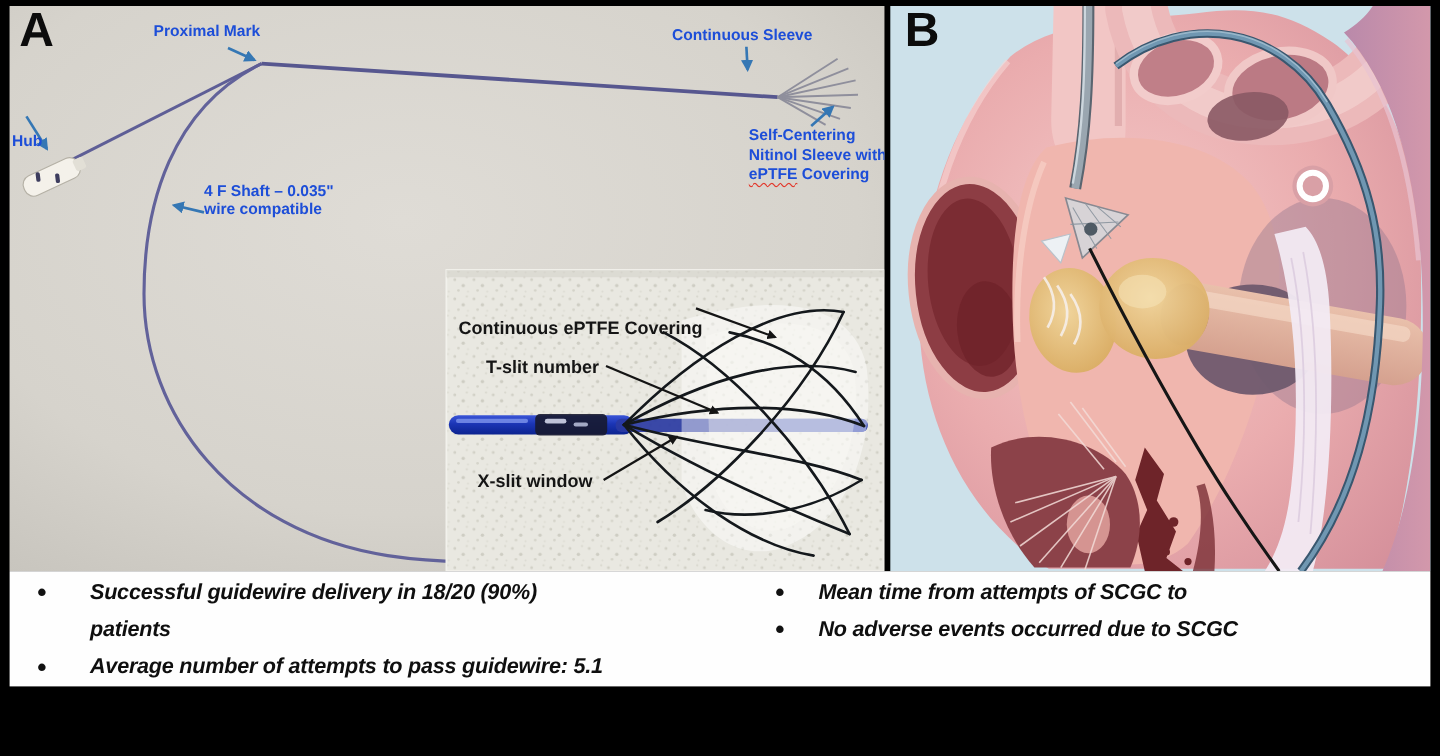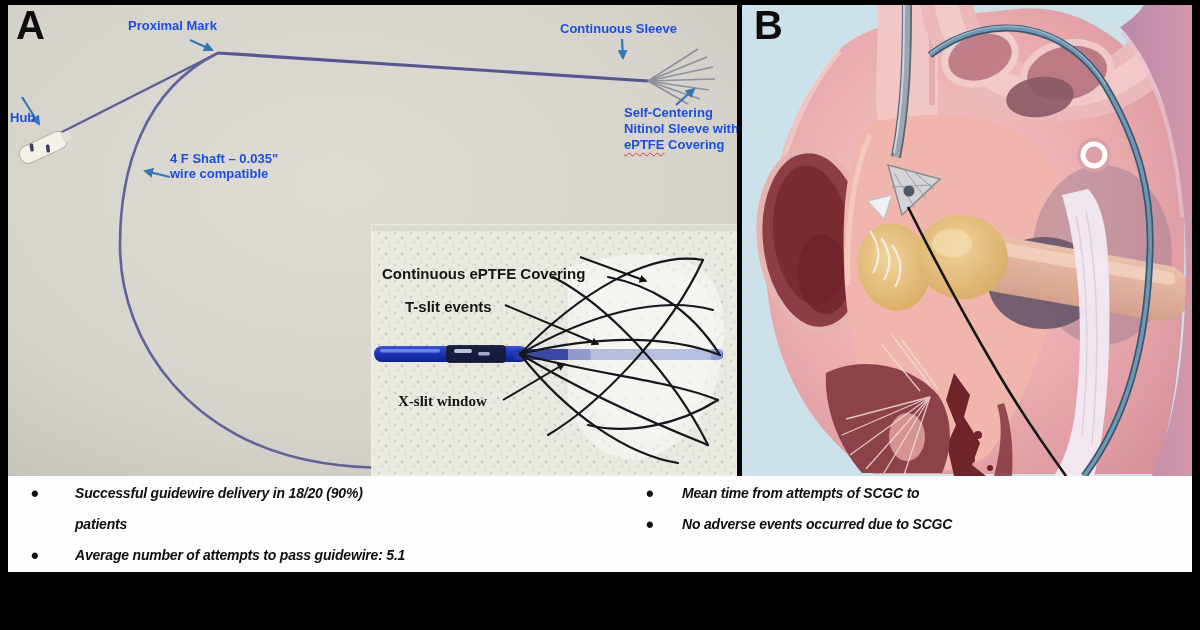--- a/index.html
+++ b/index.html
@@ -35,21 +35,21 @@
   #stats-left{left:14px;width:614px;}
   #stats-right{left:632px;width:552px;}
   .stat-item{display:flex;align-items:flex-start;}
   .stat-bullet{
     flex:0 0 auto;font-size:22px;line-height:31px;font-weight:700;color:#111;
   }
   #stats-left .stat-bullet{width:53px;padding-left:9px;box-sizing:border-box;}
   #stats-right .stat-bullet{width:42px;padding-left:6px;box-sizing:border-box;}
   .stat-lines{flex:1 1 auto;}
   .stat-line{
-    display:block;font-size:14px;line-height:31px;font-weight:700;
+    display:block;font-size:18px;line-height:31px;font-weight:700;
     font-style:italic;color:#0f0f0f;white-space:nowrap;letter-spacing:-0.2px;
   }
   .stat-line:empty{display:none;}
 </style>
 </head>
 <body>
 
 <section class="panel" id="panel-a">
   <svg width="729" height="471" viewBox="0 0 729 471">
     <defs>
@@ -160,22 +160,22 @@
   <div class="blue-label" style="left:162px;top:146px;">
       <span style="display:block">4 F Shaft – 0.035"</span>
       <span style="display:block">wire compatible</span>
     </div>
   <div class="blue-label" style="left:616px;top:100px;line-height:16px;">
       <span style="display:block">Self-Centering</span>
       <span style="display:block">Nitinol Sleeve with</span>
       <span style="display:block"><span class="wavy">ePTFE</span><span> Covering</span></span>
     </div>
   <div class="inset-label" style="left:374px;top:243px;margin-top:18px;">Continuous ePTFE Covering</div>
-  <div class="inset-label" style="left:397px;top:294px;">T-slit events</div>
-  <div class="inset-label" style="left:390px;top:389px;font-family:Liberation Serif, serif;">X-slit window</div>
+  <div class="inset-label" style="left:397px;top:294px;">T-slit number</div>
+  <div class="inset-label" style="left:390px;top:389px;">X-slit window</div>
 </section>
 
 <section class="panel" id="panel-b">
   <svg width="450" height="471" viewBox="0 0 450 471">
     <defs>
       <radialGradient id="heartMain" cx="42%" cy="45%" r="75%">
         <stop offset="0%" stop-color="#f4c9c8"></stop>
         <stop offset="55%" stop-color="#eaacae"></stop>
         <stop offset="100%" stop-color="#d5909b"></stop>
       </radialGradient>

